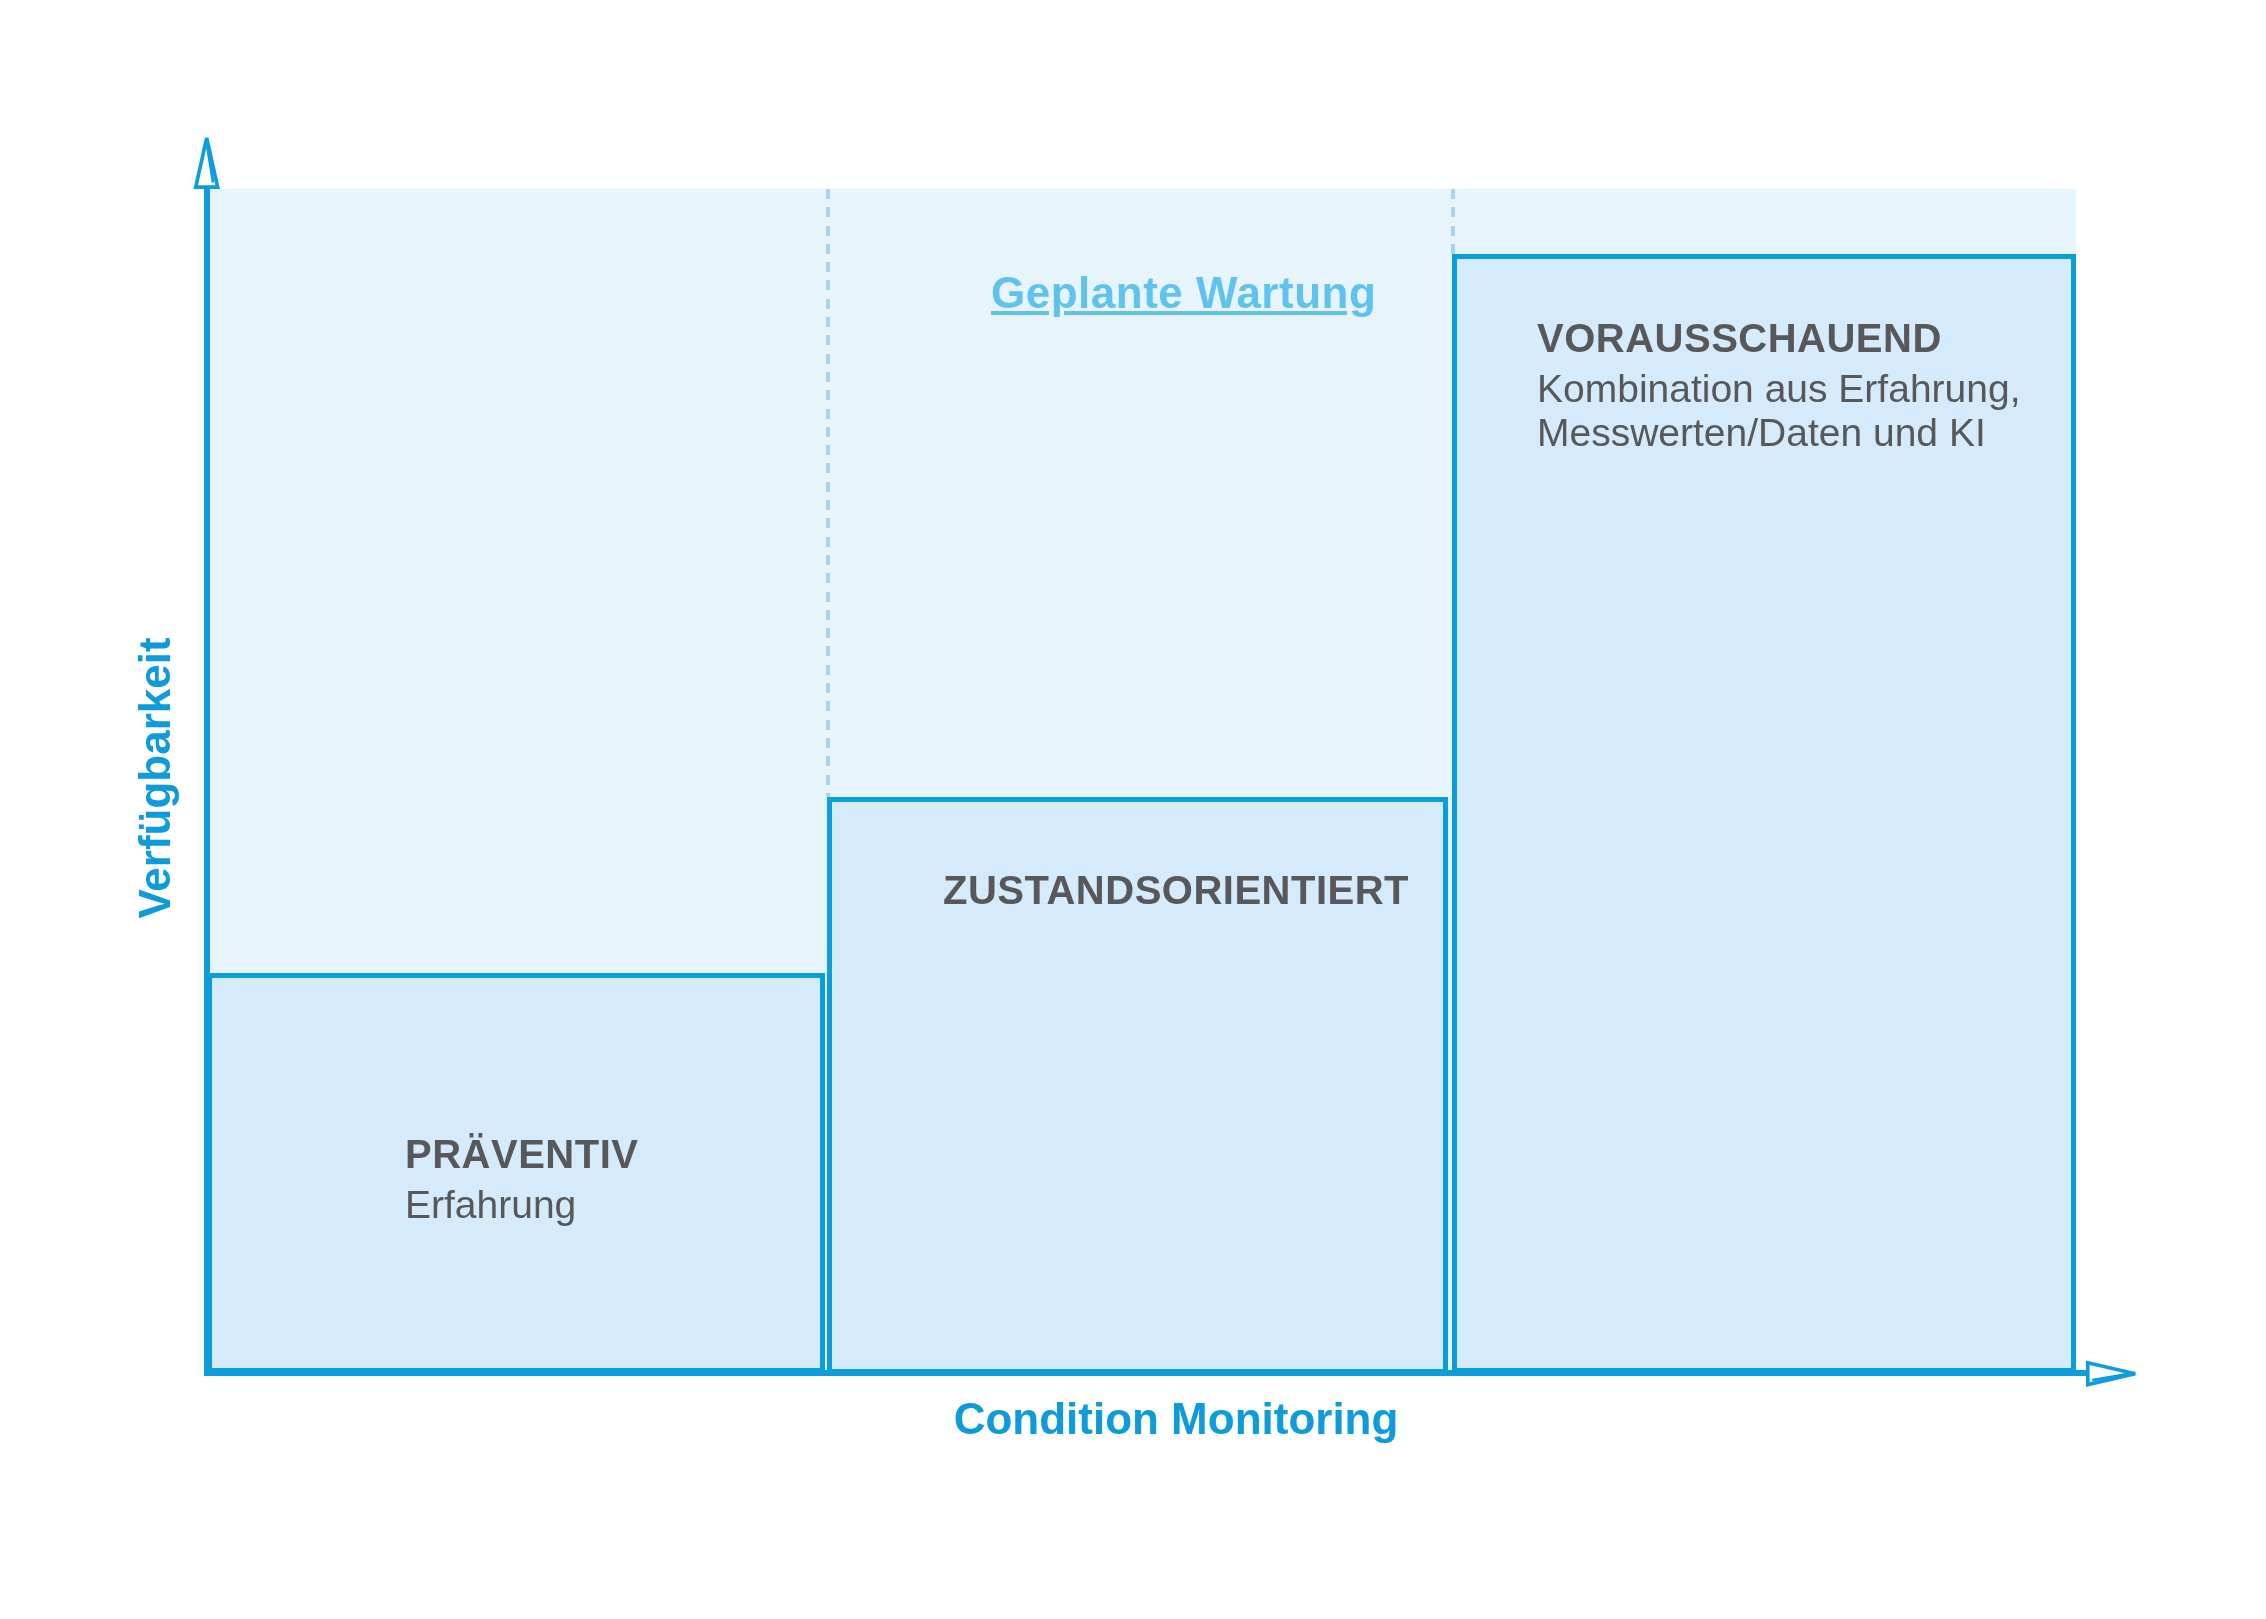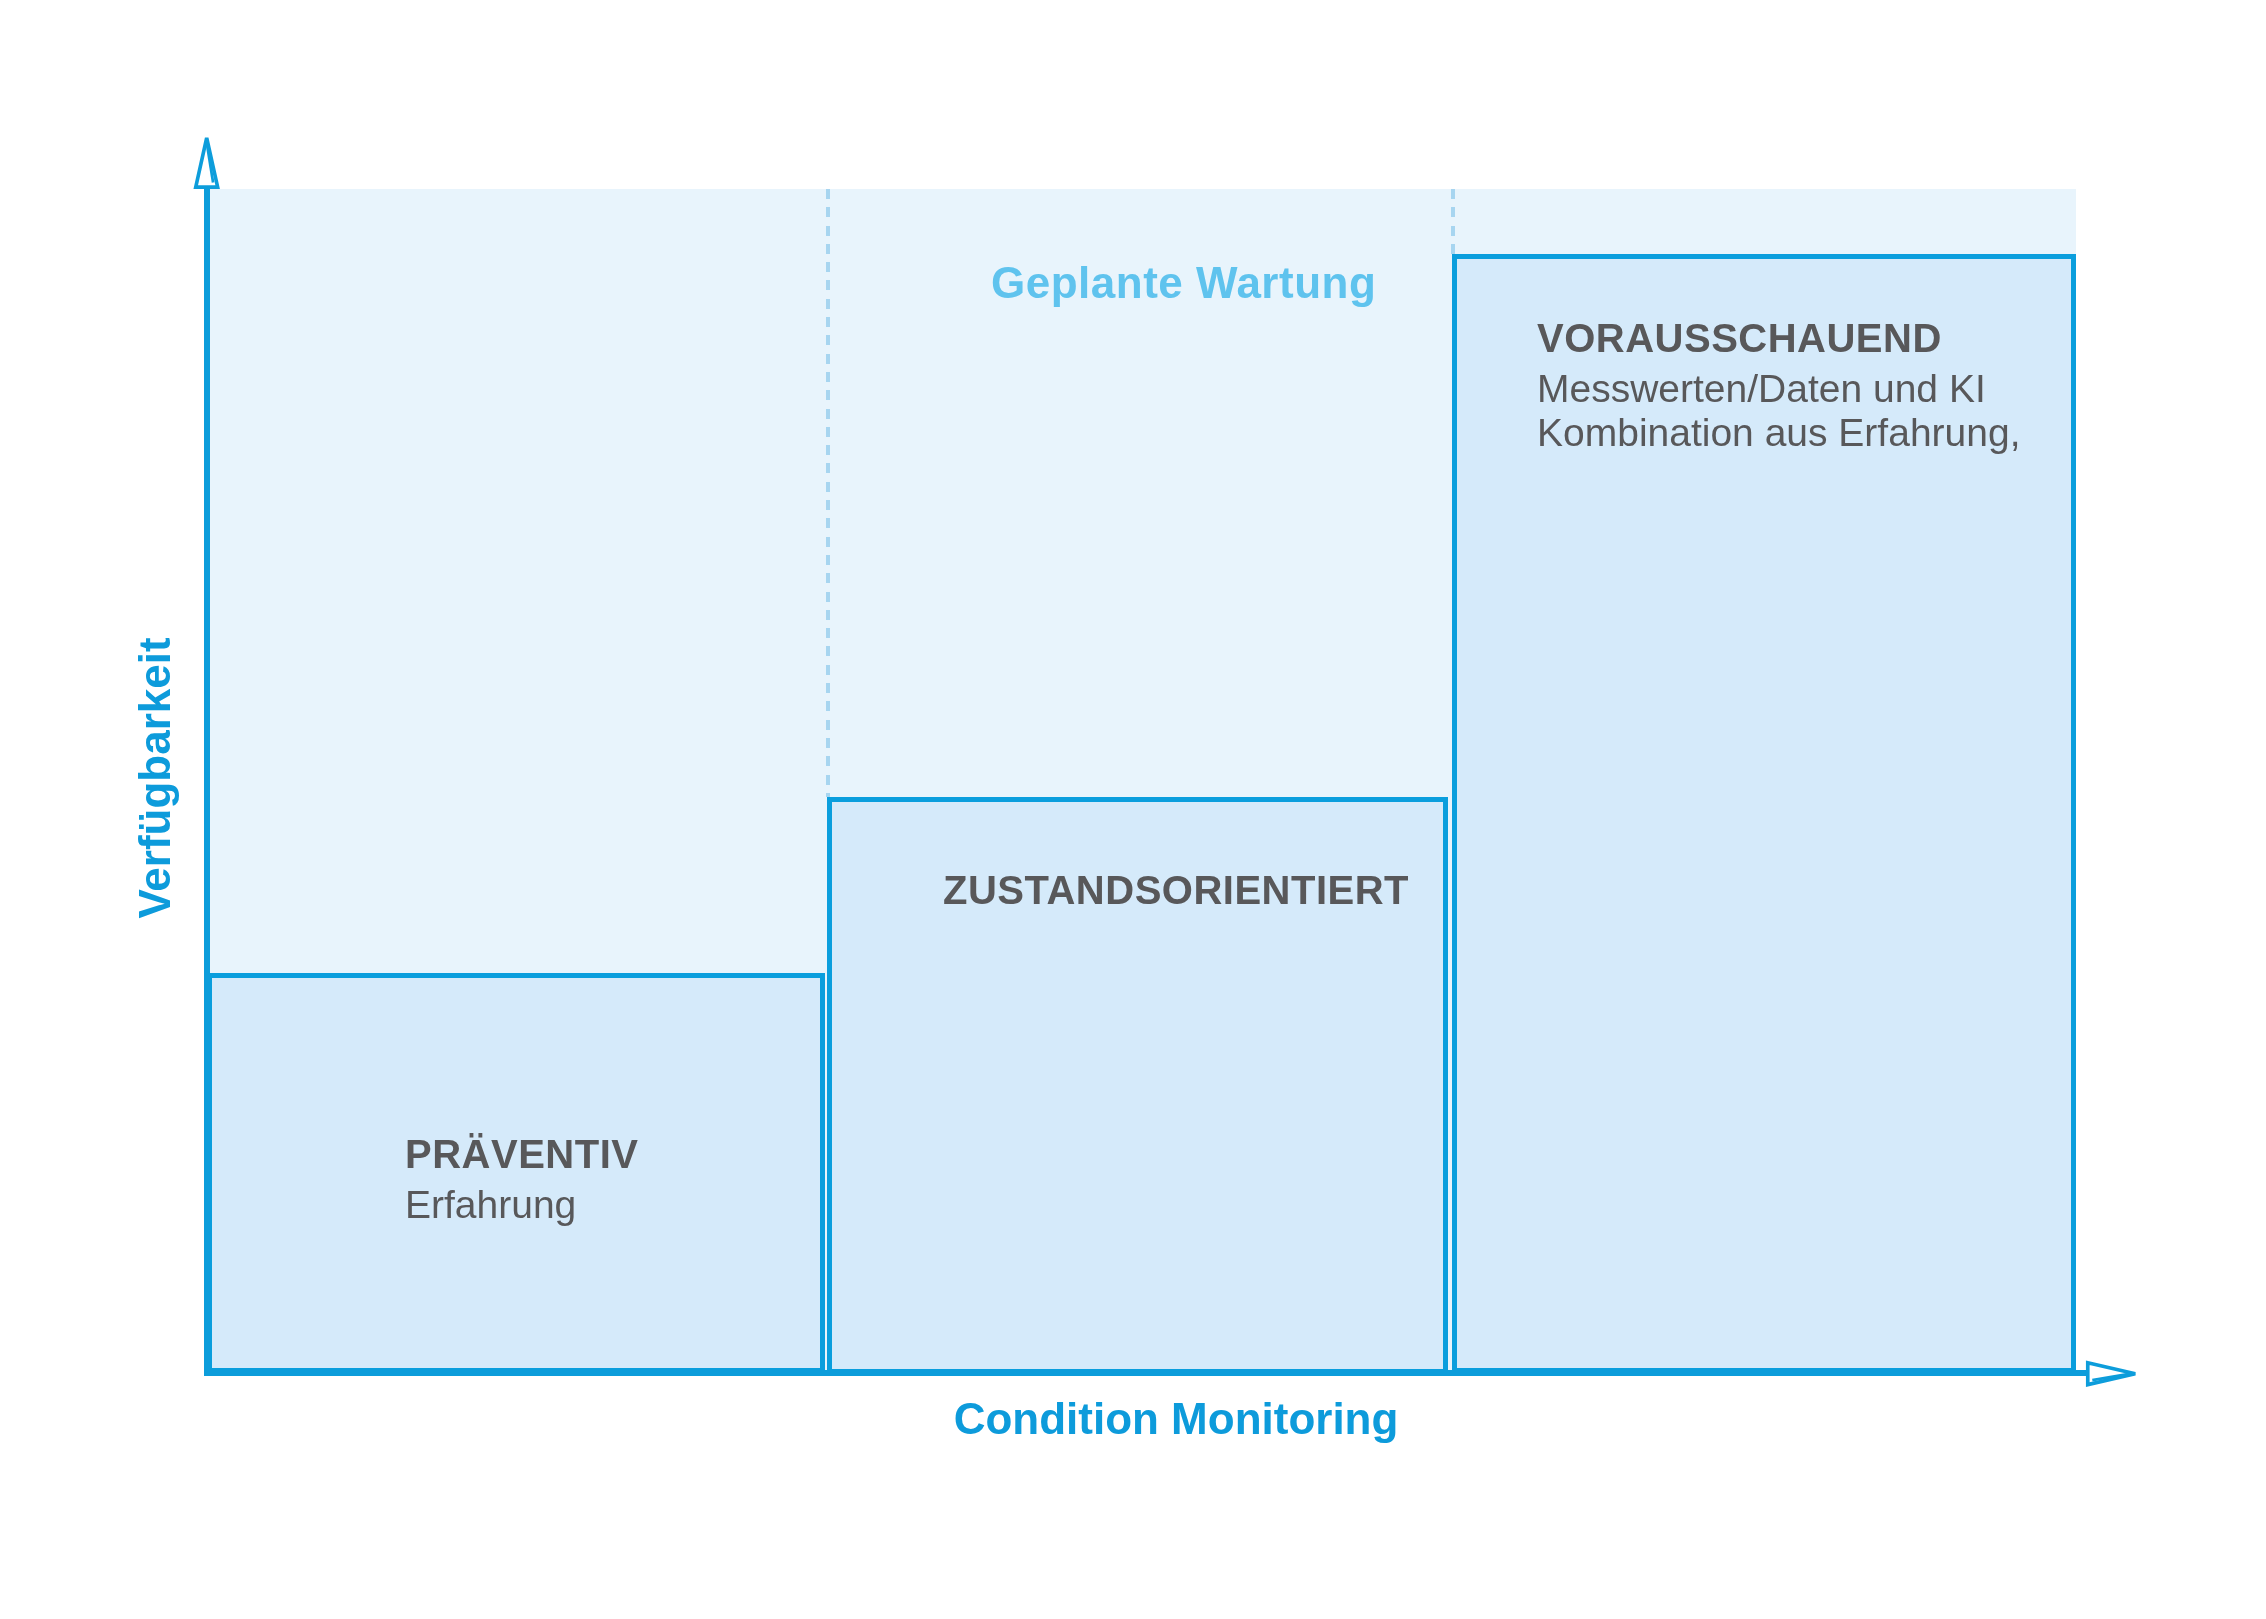--- a/index.html
+++ b/index.html
@@ -21,26 +21,27 @@
     position: absolute;
     left: 210px;
     top: 189px;
     width: 1866px;
     height: 1184px;
     background: #e8f4fc;
   }
   .zone-label {
     position: absolute;
     left: 991px;
-    top: 258px;
+    top: 268px;
     font-size: 44px;
     font-weight: bold;
     color: #5fc3ee;
     letter-spacing: 0.5px;
     white-space: nowrap;
+    text-decoration: underline;
   }
 
   
   .dash-line {
     position: absolute;
     width: 3.7px;
     background: repeating-linear-gradient(
       180deg,
       #a7d5f0 0px, #a7d5f0 10px,
       rgba(0,0,0,0) 10px, rgba(0,0,0,0) 18.3px
@@ -141,22 +142,22 @@
 
   <div class="bar bar-zustandsorientiert">
     <div class="bar-text">
       <div class="bar-title">ZUSTANDSORIENTIERT</div>
     </div>
   </div>
 
   <div class="bar bar-vorausschauend">
     <div class="bar-text">
       <div class="bar-title">VORAUSSCHAUEND</div>
+      <div class="bar-subtitle">Kombination aus Erfahrung,</div>
       <div class="bar-subtitle">Messwerten/Daten und KI</div>
-      <div class="bar-subtitle">Kombination aus Erfahrung,</div>
     </div>
   </div>
 
   <div class="y-axis-line"></div>
   <div class="x-axis-line"></div>
 
   <svg class="arrowhead arrow-up" width="27.4" height="55" viewBox="0 0 30 60">
     <polygon points="15,3 27,57 3,57" fill="#ffffff" stroke="#0d9ddb" stroke-width="4" stroke-linejoin="miter"></polygon>
     <line x1="15" y1="8" x2="22" y2="52" stroke="#0d9ddb" stroke-width="3"></line>
   </svg>

